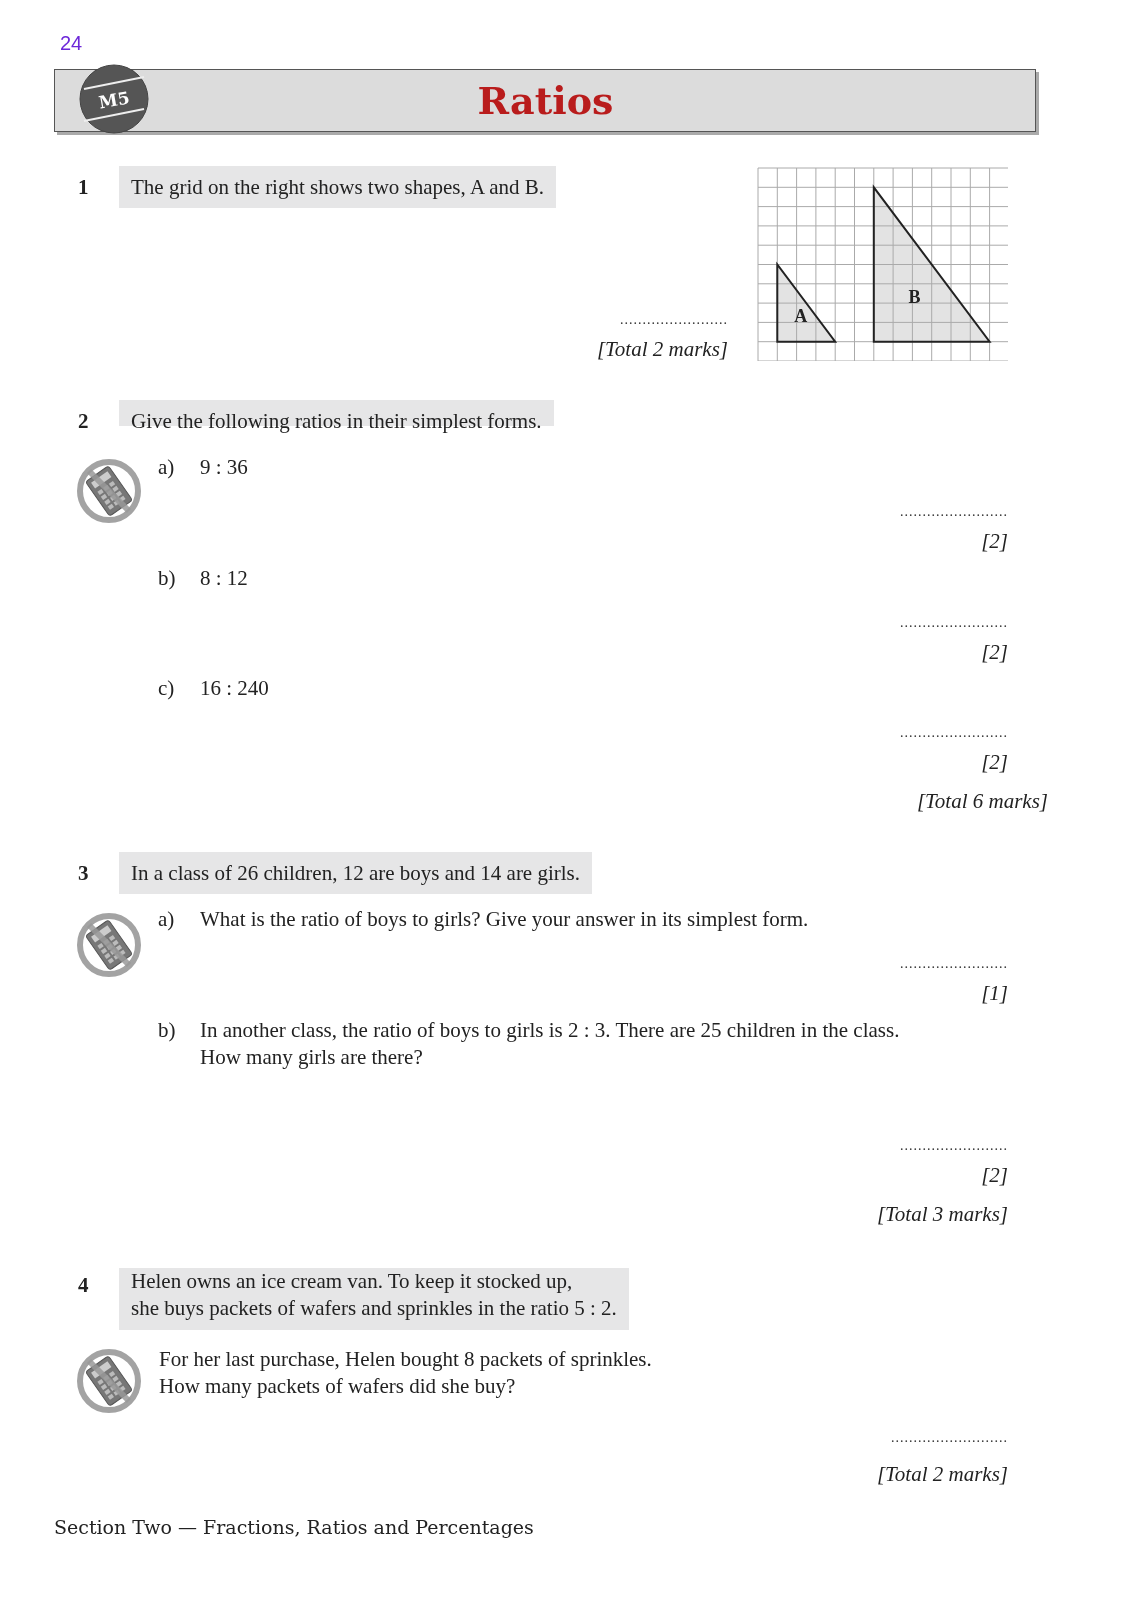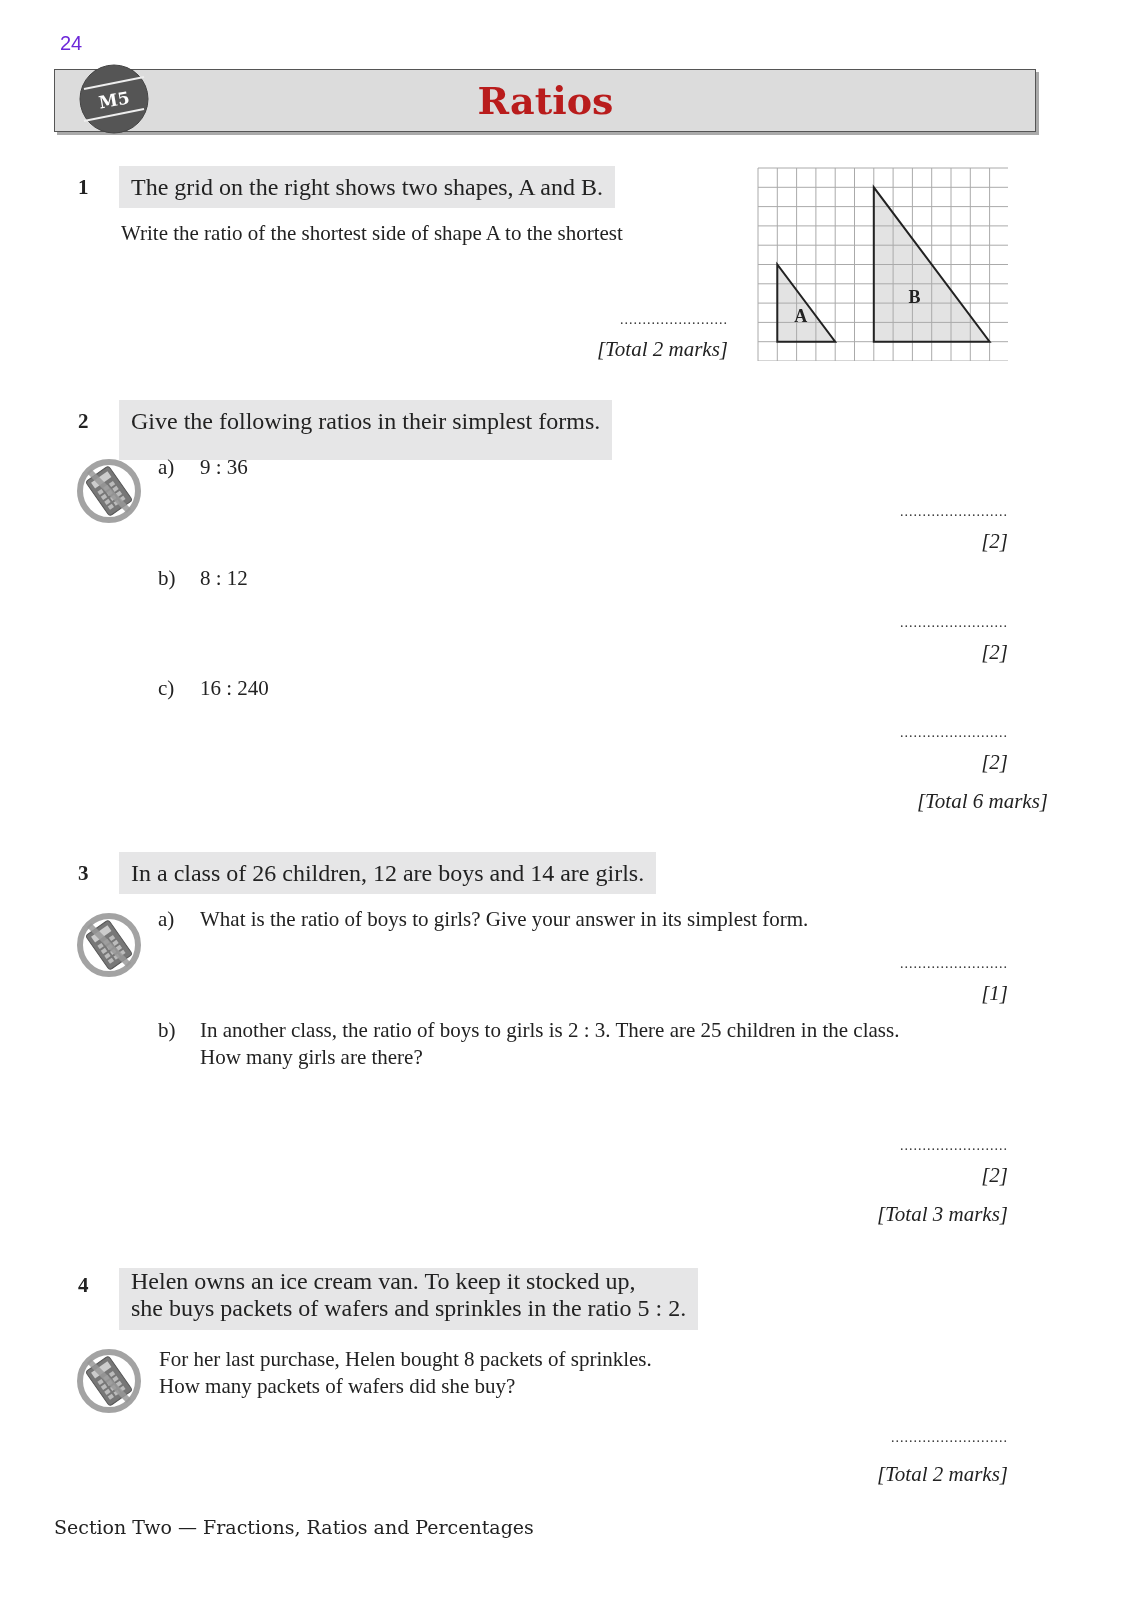--- a/index.html
+++ b/index.html
@@ -6,21 +6,21 @@
   body { width:1131px; height:1600px; position:relative; overflow:hidden;
          font-family:"Liberation Serif", "DejaVu Serif", serif; color:#222; }
   .abs { position:absolute; }
   .page-num { left:60px; top:32px; font-family:"Liberation Sans", sans-serif; font-size:20px; color:#6d28d9; }
   .title-bar { left:54px; top:69px; width:980px; height:61px; background:#dcdcdc;
                border:1.5px solid #555; box-shadow:3px 3px 0 #aaa; }
   .title-text { left:54px; top:69px; width:983px; height:63px; text-align:center; line-height:63px;
                 font-family:"DejaVu Serif", serif; font-weight:bold; font-size:38px; color:#b91c1c; }
   .badge { left:78px; top:63px; width:72px; height:72px; }
   .qnum { font-weight:bold; font-size:21px; }
-  .qbox { background:#e6e6e7; padding:0 12px; font-size:24px; line-height:27px; }
+  .qbox { background:#e6e6e7; padding:0 12px; font-size:21px; line-height:27px; }
   .txt { font-size:21px; line-height:27px; }
   .dots { font-size:14px; letter-spacing:1px; color:#333; text-align:right; }
   .mark { font-style:italic; font-size:21px; text-align:right; }
   .nocalc { width:66px; height:66px; }
   .footer { left:54px; top:1516px; font-family:"DejaVu Serif", serif; font-size:19px; color:#222; }
 </style>
 </head>
 <body>
 
 <div class="abs page-num">24</div>
@@ -30,21 +30,20 @@
 <svg class="abs badge" viewBox="0 0 72 72">
   <circle cx="36" cy="36" r="34" fill="#555" stroke="#444" stroke-width="1"></circle>
   <line x1="6" y1="26" x2="66" y2="14" stroke="#eee" stroke-width="2"></line>
   <line x1="6" y1="58" x2="66" y2="46" stroke="#eee" stroke-width="2"></line>
   <text x="36" y="43" text-anchor="middle" font-family="DejaVu Serif, serif" font-weight="bold" font-size="17" fill="#fff" transform="rotate(-10 36 36)">M5</text>
 </svg>
 
 <div class="abs qnum" style="left:78px; top:175px;">1</div>
 <div class="abs qbox" style="left:119px; top:166px; height:42px; line-height:42px;">The grid on the right shows two shapes, A and B.</div>
 <div class="abs txt" style="left:121px; top:220px;">
-  <div>Write the ratio of the shortest side of shape A to the shortest</div>
 </div>
 <div class="abs dots" style="left:560px; top:312px; width:168px;">........................</div>
 <div class="abs mark" style="left:480px; top:337px; width:248px;">[Total 2 marks]</div>
 
 <svg class="abs" id="grid-svg" style="left:757px; top:167px;" width="251" height="194">
     <polygon points="20.3,97.50000000000001 20.3,174.70000000000002 78.2,174.70000000000002" fill="#e3e3e3" stroke="none"></polygon>
     <polygon points="116.80000000000001,20.30000000000001 116.80000000000001,174.70000000000002 232.60000000000002,174.70000000000002" fill="#e3e3e3" stroke="none"></polygon>
     <line x1="1" y1="1" x2="1" y2="194" stroke="#aaa" stroke-width="1"></line>
     <line x1="20.3" y1="1" x2="20.3" y2="194" stroke="#aaa" stroke-width="1"></line>
     <line x1="39.6" y1="1" x2="39.6" y2="194" stroke="#aaa" stroke-width="1"></line>
@@ -70,21 +69,21 @@
     <line x1="1" y1="155.4" x2="251.9" y2="155.4" stroke="#aaa" stroke-width="1"></line>
     <line x1="1" y1="174.70000000000002" x2="251.9" y2="174.70000000000002" stroke="#aaa" stroke-width="1"></line>
     <line x1="1" y1="194" x2="251.9" y2="194" stroke="#aaa" stroke-width="1"></line>
     <polygon points="20.3,97.50000000000001 20.3,174.70000000000002 78.2,174.70000000000002" fill="none" stroke="#222" stroke-width="2"></polygon>
     <text x="43.67" y="155.4" text-anchor="middle" font-family="Liberation Serif, serif" font-weight="bold" font-size="18" fill="#222">A</text>
     <polygon points="116.80000000000001,20.30000000000001 116.80000000000001,174.70000000000002 232.60000000000002,174.70000000000002" fill="none" stroke="#222" stroke-width="2"></polygon>
     <text x="157.54000000000002" y="136.10000000000002" text-anchor="middle" font-family="Liberation Serif, serif" font-weight="bold" font-size="18" fill="#222">B</text>
   </svg>
 
 <div class="abs qnum" style="left:78px; top:409px;">2</div>
-<div class="abs qbox" style="left:119px; top:400px; height:60px; line-height:42px;">Give the following ratios in their simplest forms.</div>
+<div class="abs qbox" style="left:119px; top:400px; height:26px; line-height:42px;">Give the following ratios in their simplest forms.</div>
 <svg class="abs nocalc nc" style="left:76px; top:458px;" viewBox="0 0 66 66">
     <g transform="rotate(-35 33 33)">
       <rect x="19" y="12" width="28" height="42" rx="3" fill="#777" stroke="#555" stroke-width="1"></rect>
       <rect x="23" y="16" width="20" height="7" fill="#ccc"></rect>
       <rect x="23" y="27" width="5" height="4" fill="#bbb"></rect>
       <rect x="30" y="27" width="5" height="4" fill="#bbb"></rect>
       <rect x="37" y="27" width="5" height="4" fill="#bbb"></rect>
       <rect x="23" y="33" width="5" height="4" fill="#bbb"></rect>
       <rect x="30" y="33" width="5" height="4" fill="#bbb"></rect>
       <rect x="37" y="33" width="5" height="4" fill="#bbb"></rect>

